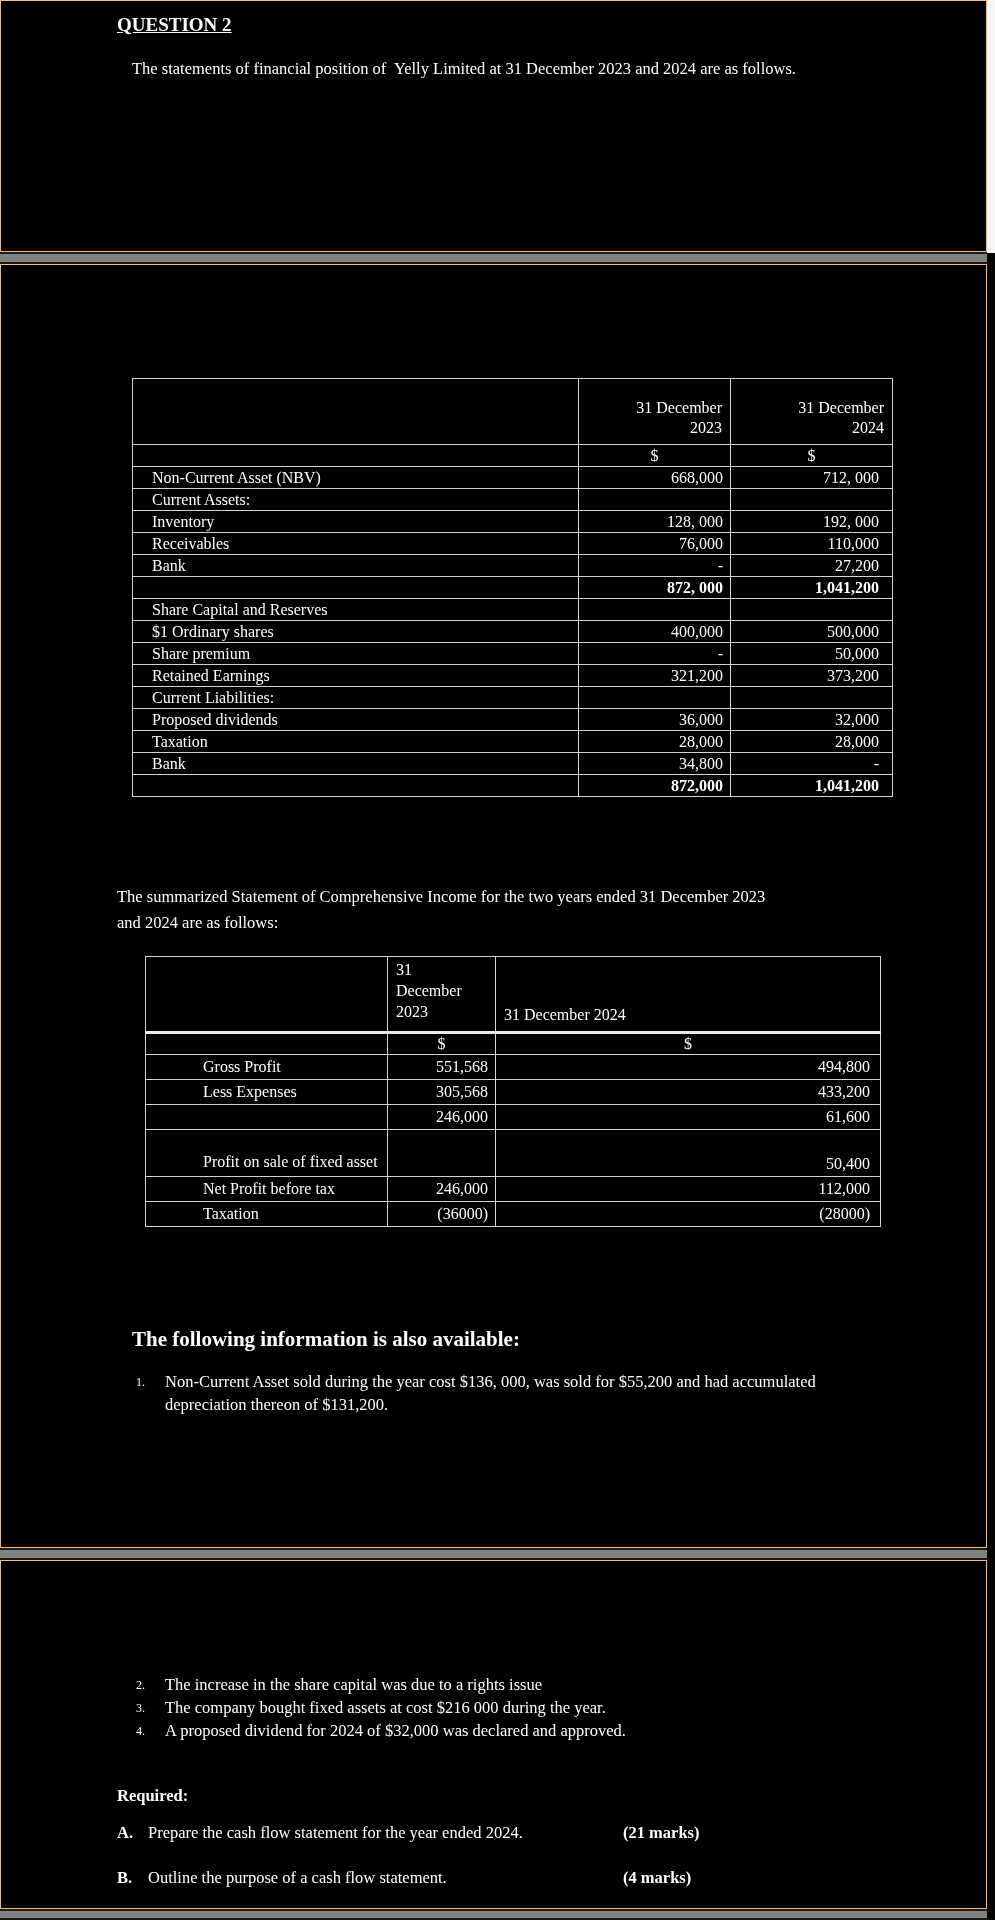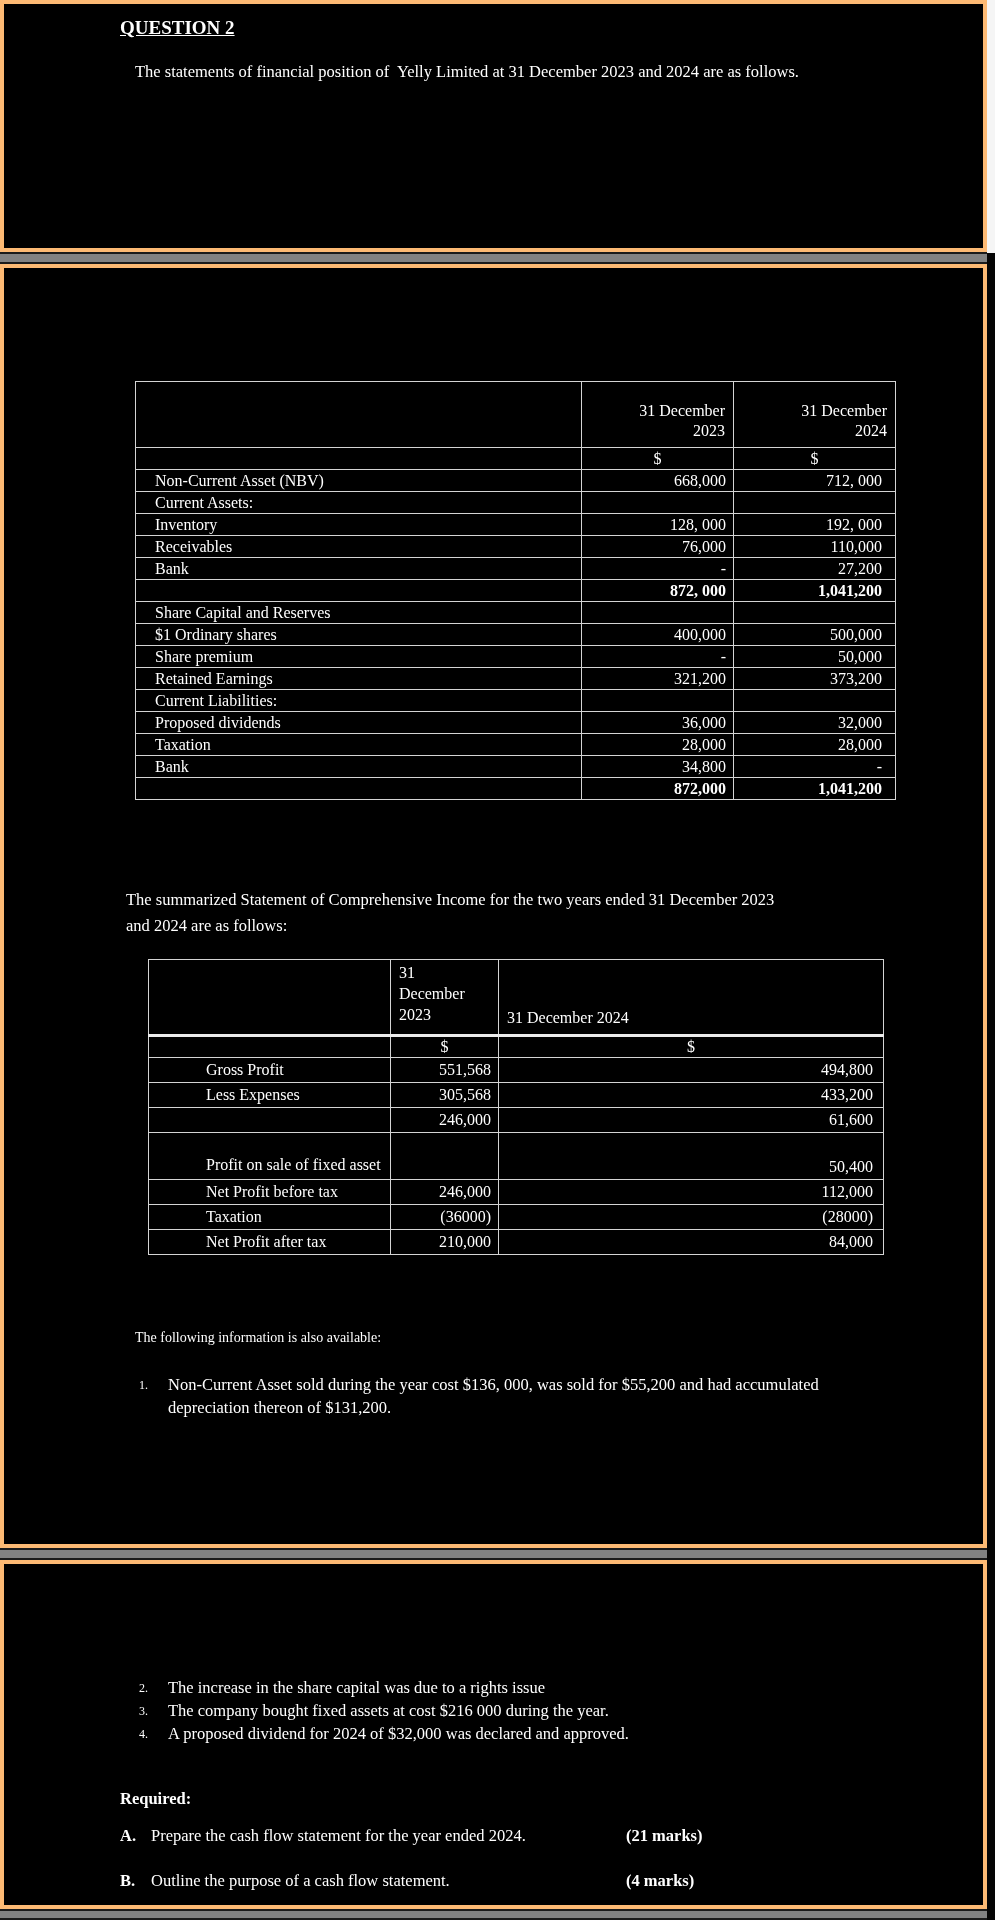--- a/index.html
+++ b/index.html
@@ -2,21 +2,21 @@
 <html><head>
 <meta charset="utf-8">
 <style>
   * { margin:0; padding:0; box-sizing:border-box; }
   html, body { background:#000; }
   body {
     width:995px; height:1920px; position:relative; overflow:hidden;
     font-family:"Liberation Serif", serif; color:#fff;
   }
   .pages { position:absolute; left:0; top:0; width:995px; }
-  .page { position:relative; width:987px; background:#000; border:4px solid #fdba74; }
+  .page { position:relative; width:987px; background:#000; border:1px solid #fdba74; }
   .page--1 { height:252px; }
   .page--2 { height:1284px; }
   .page--3 { height:349px; }
   .gap { width:995px; height:12px; background:#828282; border-top:2px solid #1b1b1b; border-bottom:2px solid #1b1b1b; }
   .gap--bottom { height:11px; }
 
   .scrollbar { position:absolute; right:0; top:0; width:8px; height:1920px; background:#050505; }
   .scroll-thumb { width:8px; height:253px; background:#f5f5f5; }
 
   
@@ -40,41 +40,41 @@
   
   .sofp { position:absolute; left:131px; top:113px; width:760px; }
   .sofp td, .sofp th { height:22px; }
   .sofp tr.hdr th { height:66px; vertical-align:bottom; text-align:right; padding:0 8px 6px 0; line-height:1.25; }
   .sofp .hspan { display:inline-block; max-width:95px; text-align:right; }
   .sofp tr.cur td { text-align:center; }
   .sofp td.lbl.ind { }
 
   
   .soci-intro {
-    position:absolute; left:122px; top:619px; width:655px;
+    position:absolute; left:116px; top:619px; width:655px;
     font-size:16.5px; line-height:1.55;
   }
 
   
   .soci { position:absolute; left:144px; top:691px; width:735px; }
   .soci td { height:25px; }
   .soci tr.hdr th { height:76px; border-bottom:3px solid #ececec; line-height:1.3; }
   .soci th.h23 { vertical-align:top; text-align:left; padding:3px 0 0 8px; }
   .soci .hspan23 { display:inline-block; max-width:66px; text-align:left; }
   .soci th.h24 { vertical-align:bottom; text-align:left; padding:0 0 5px 8px; }
   .soci tr.cur td { height:22px; text-align:center; }
   .soci td.lbl { padding-left:57px; }
   .soci td.val:last-child { padding-right:10px; }
   .soci tr.tall td { height:47px; vertical-align:bottom; padding-bottom:3px; }
   .soci tr.tall td.lbl { line-height:1.3; }
 
   
   .info-heading {
     position:absolute; left:131px; top:1062px;
-    font-size:14px; font-weight:normal;
+    font-size:21px; font-weight:bold;
   }
   .info-list { position:absolute; width:710px; }
   .info-list--p2 { left:135px; top:1105px; }
   .info-list--p3 { left:135px; top:112px; }
   .info-item { display:flex; align-items:flex-start; }
   .info-item .num { width:29px; flex:none; font-size:12px; padding-top:5px; }
   .info-item .txt { font-size:16.5px; line-height:1.4; width:672px; }
 
   
   .required-heading {
@@ -241,25 +241,20 @@
           <tr>
             <td class="lbl">Net Profit before tax</td>
             <td class="val">246,000</td>
             <td class="val">112,000</td>
           </tr>
           <tr>
             <td class="lbl">Taxation</td>
             <td class="val">(36000)</td>
             <td class="val">(28000)</td>
           </tr>
-          <tr>
-            <td class="lbl">Net Profit after tax</td>
-            <td class="val">210,000</td>
-            <td class="val">84,000</td>
-          </tr>
         </tbody>
     </table>
 
     <p class="info-heading">The following information is also available:</p>
     <div class="info-list info-list--p2" id="info-list-1">
         <div class="info-item">
           <span class="num">1.</span>
           <span class="txt">Non-Current Asset sold during the year cost $136, 000, was sold for $55,200 and had accumulated depreciation thereon of $131,200.</span>
         </div>
       </div>

